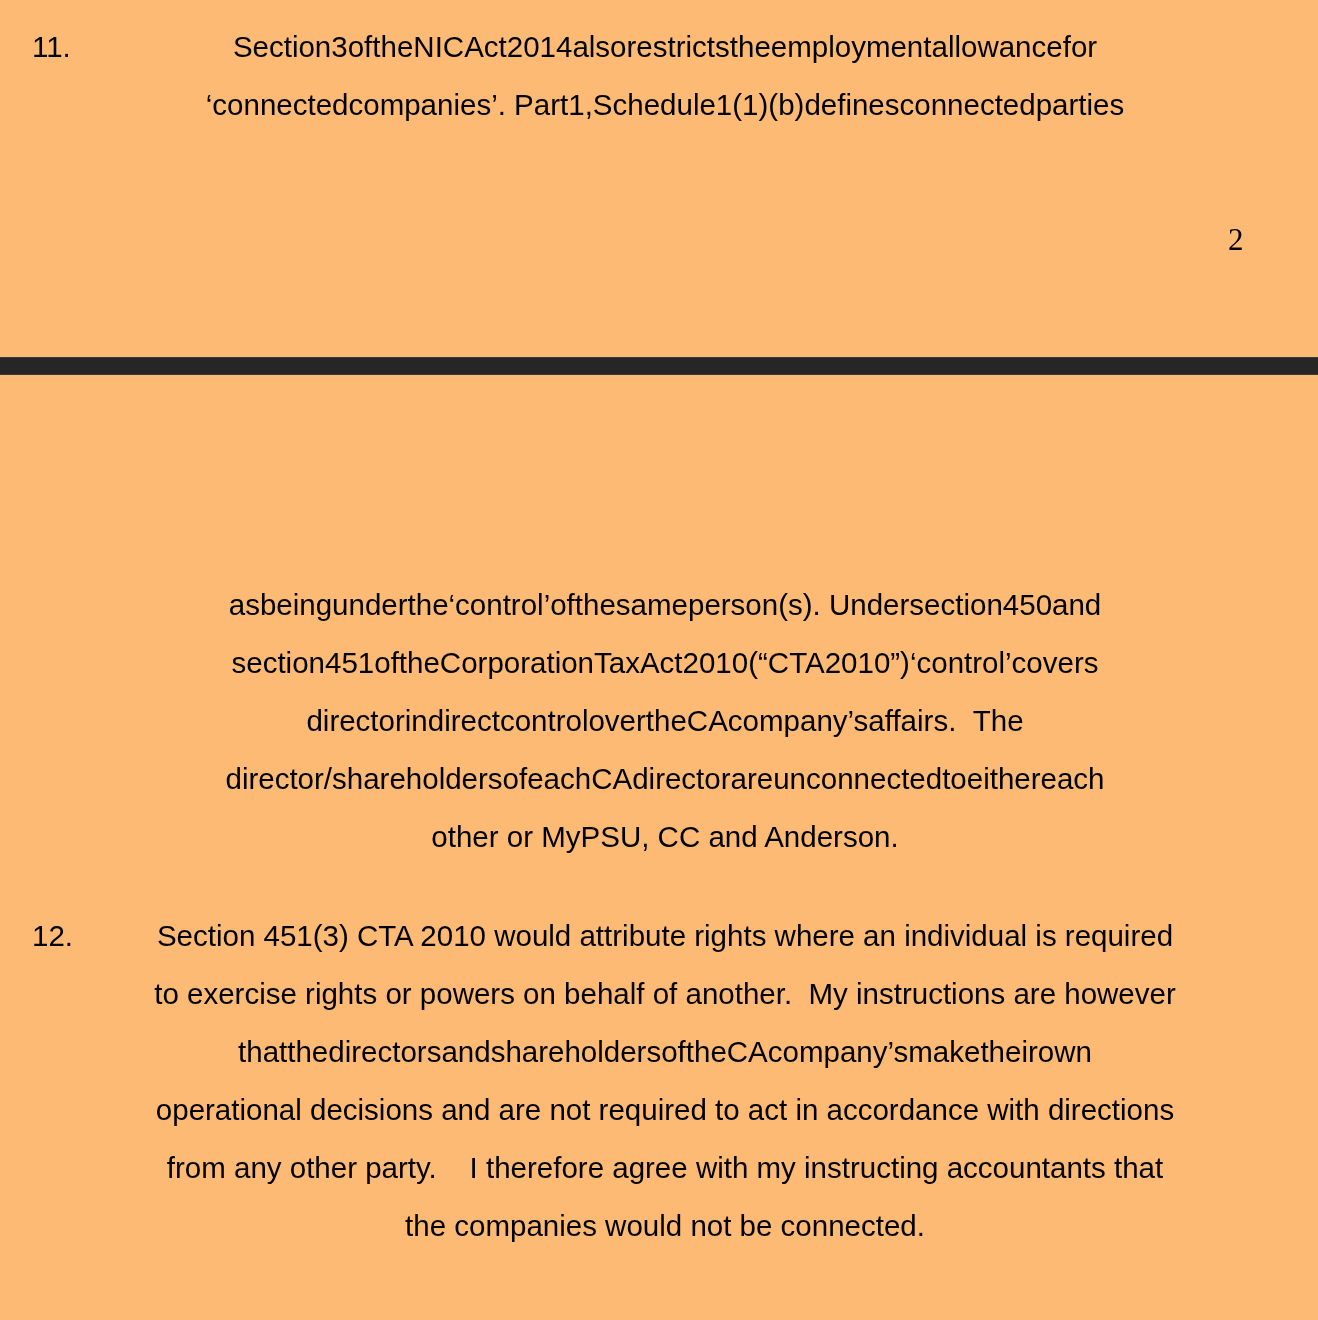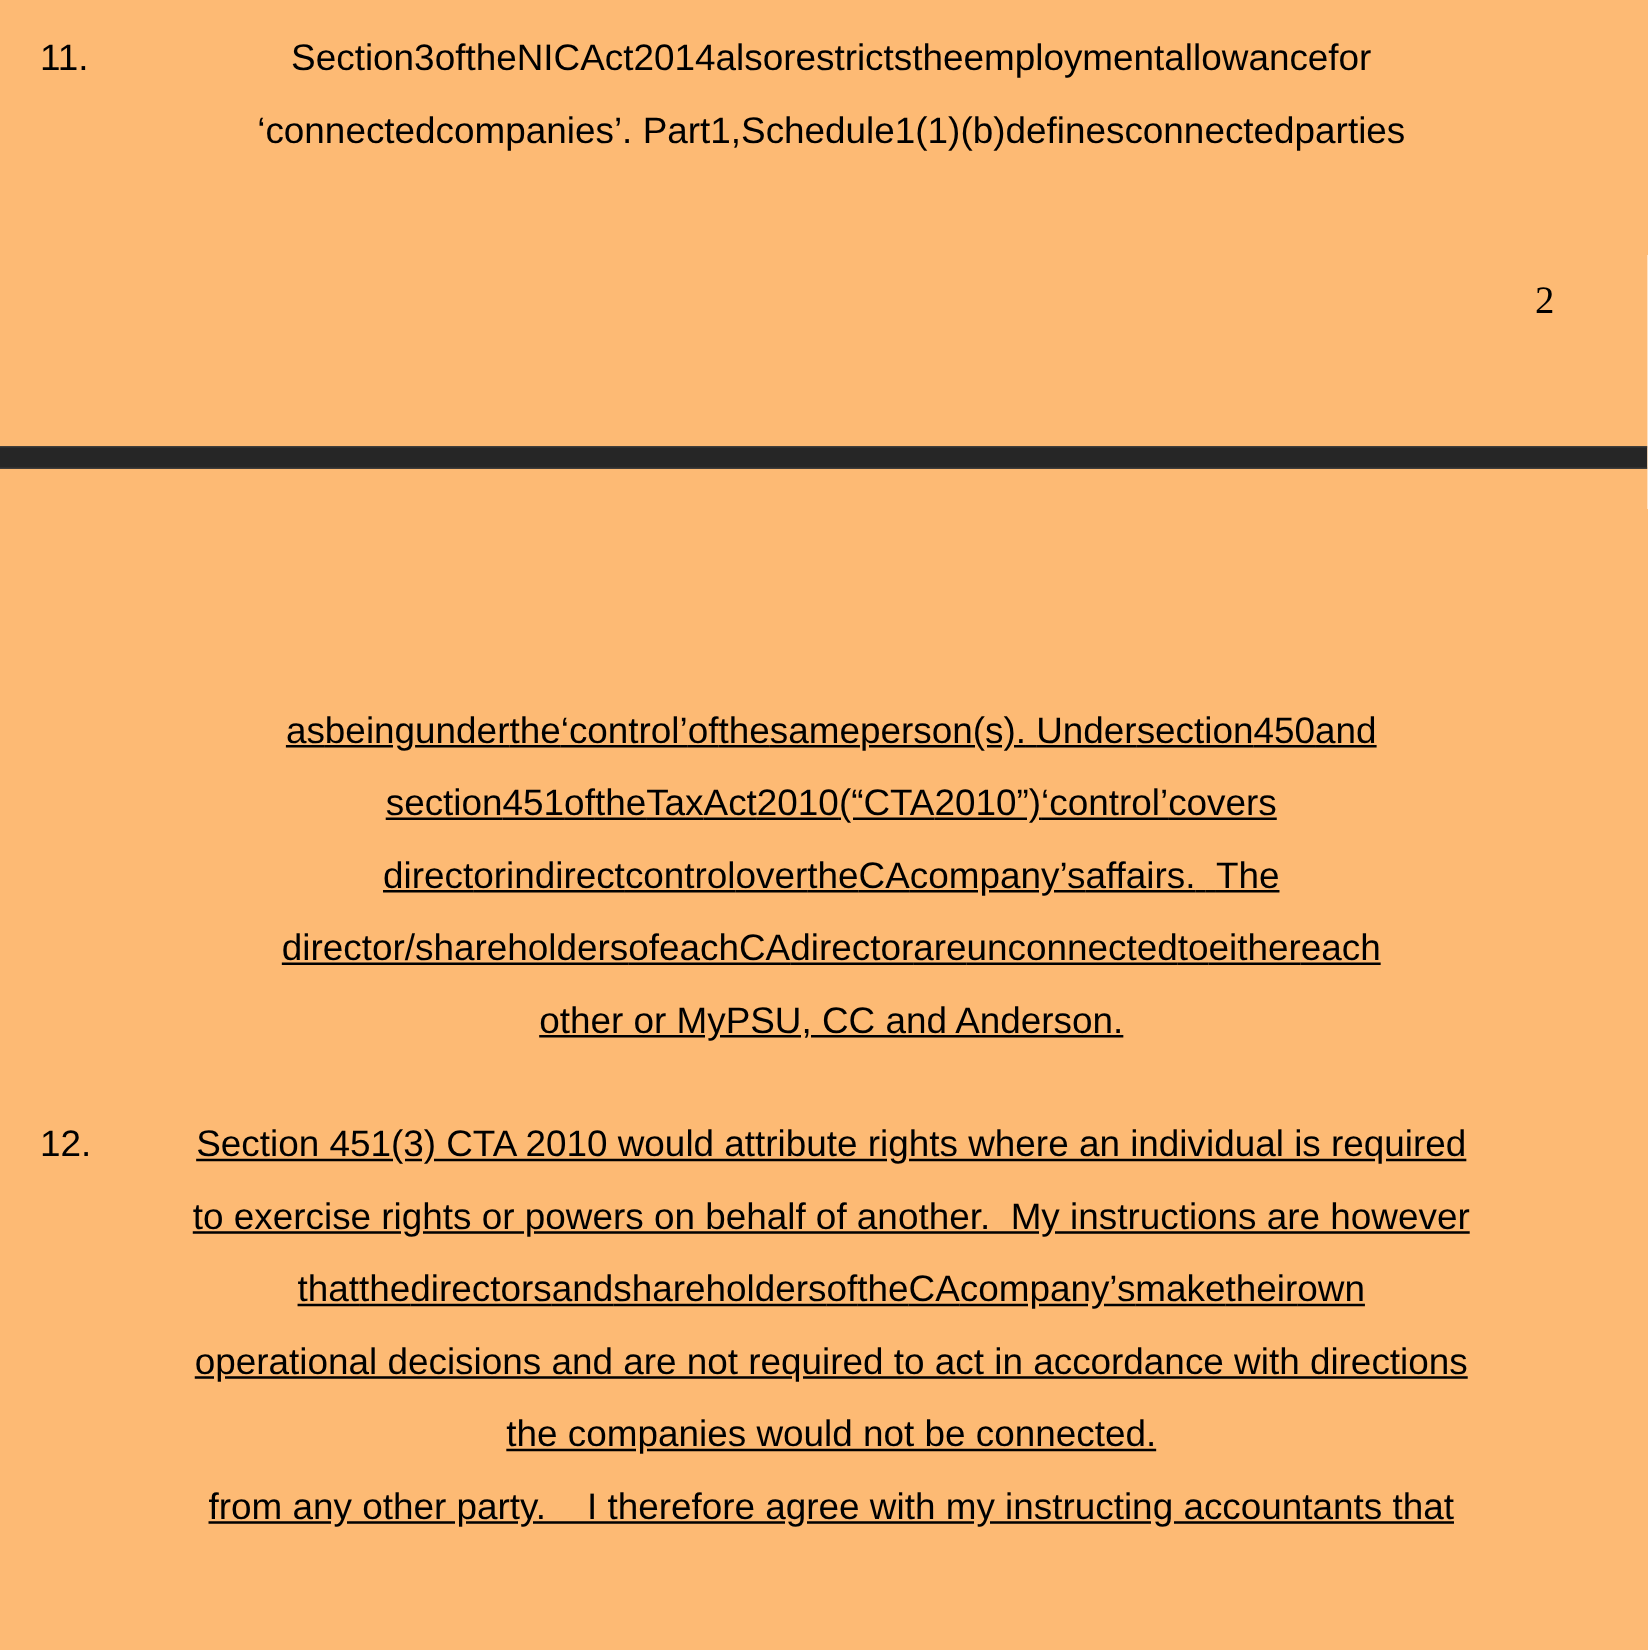--- a/index.html
+++ b/index.html
@@ -110,40 +110,40 @@
     </div>
   </div>
 
   <div class="page-number" style="left: 1228px; top: 224px;">2</div>
 
   <div class="divider-band" style="top: 357px; height: 18px;">
     <div class="divider-hairline" style="top: 0px;"></div>
     <div class="divider-hairline" style="top: 17px;"></div>
   </div>
 
-  <div class="text-col" style="top: 556px; text-decoration: underline;">
+  <div class="text-col" style="top: 576px;">
 
     <div class="cont-block">
       <div class="para">
         <div class="jline justify"><span class="w">as</span><span class="w">being</span><span class="w">under</span><span class="w">the</span><span class="w">‘control’</span><span class="w">of</span><span class="w">the</span><span class="w">same</span><span class="w">person(s).</span><span class="w"> </span><span class="w">Under</span><span class="w">section</span><span class="w">450</span><span class="w">and</span></div>
-        <div class="jline justify"><span class="w">section</span><span class="w">451</span><span class="w">of</span><span class="w">the</span><span class="w">Tax</span><span class="w">Act</span><span class="w">2010</span><span class="w">(“CTA</span><span class="w">2010”)</span><span class="w">‘control’</span><span class="w">covers</span></div>
+        <div class="jline justify"><span class="w">section</span><span class="w">451</span><span class="w">of</span><span class="w">the</span><span class="w">Corporation</span><span class="w">Tax</span><span class="w">Act</span><span class="w">2010</span><span class="w">(“CTA</span><span class="w">2010”)</span><span class="w">‘control’</span><span class="w">covers</span></div>
         <div class="jline justify"><span class="w">direct</span><span class="w">or</span><span class="w">indirect</span><span class="w">control</span><span class="w">over</span><span class="w">the</span><span class="w">CA</span><span class="w">company’s</span><span class="w">affairs.</span><span class="w"> </span><span class="w"> </span><span class="w">The</span></div>
         <div class="jline justify"><span class="w">director/shareholders</span><span class="w">of</span><span class="w">each</span><span class="w">CA</span><span class="w">director</span><span class="w">are</span><span class="w">unconnected</span><span class="w">to</span><span class="w">either</span><span class="w">each</span></div>
         <div class="jline flush"><span class="w">other or MyPSU, CC and Anderson.</span></div>
       </div>
     </div>
 
     <div style="height: 41px;"></div>
 
     <div class="numbered-item">
       <span class="item-number">12.</span>
       <div class="para">
         <div class="jline flush"><span class="w">Section 451(3) CTA 2010 would attribute rights where an individual is required</span></div>
         <div class="jline flush"><span class="w">to exercise rights or powers on behalf of another.  My instructions are however</span></div>
         <div class="jline justify"><span class="w">that</span><span class="w">the</span><span class="w">directors</span><span class="w">and</span><span class="w">shareholders</span><span class="w">of</span><span class="w">the</span><span class="w">CA</span><span class="w">company’s</span><span class="w">make</span><span class="w">their</span><span class="w">own</span></div>
         <div class="jline flush"><span class="w">operational decisions and are not required to act in accordance with directions</span></div>
+        <div class="jline flush"><span class="w">from any other party.    I therefore agree with my instructing accountants that</span></div>
         <div class="jline flush"><span class="w">the companies would not be connected.</span></div>
-        <div class="jline flush"><span class="w">from any other party.    I therefore agree with my instructing accountants that</span></div>
       </div>
     </div>
   </div>
 
 </div>
 
 </body></html>

